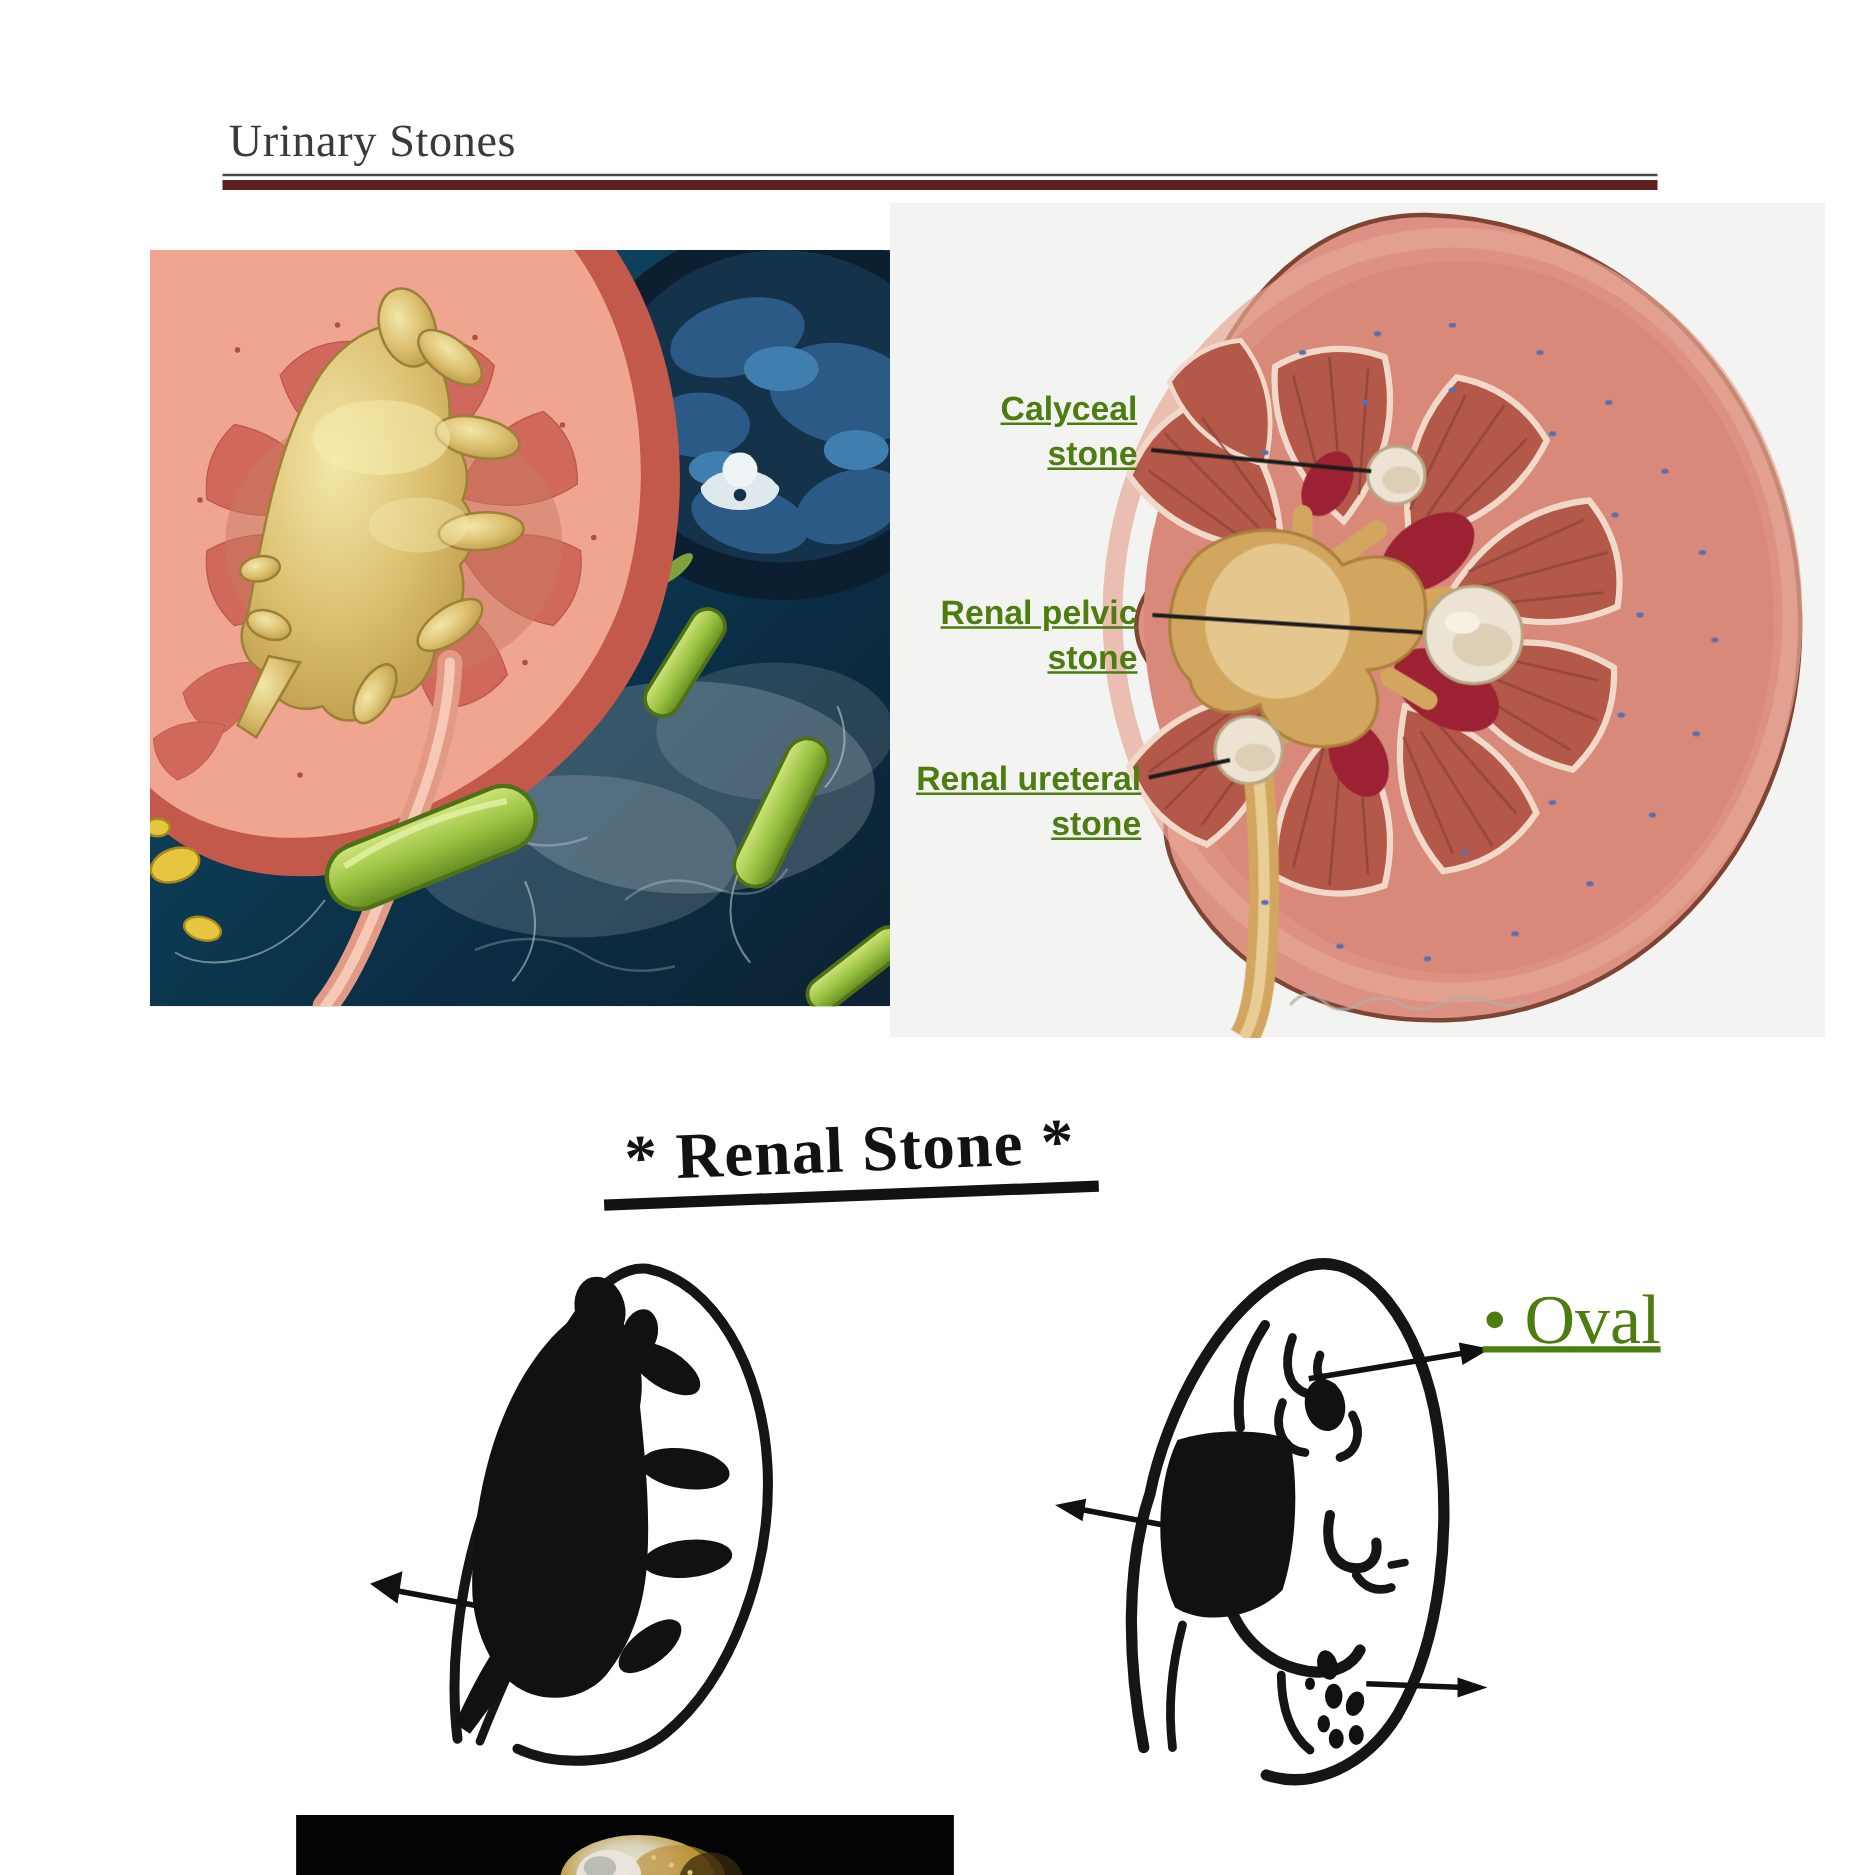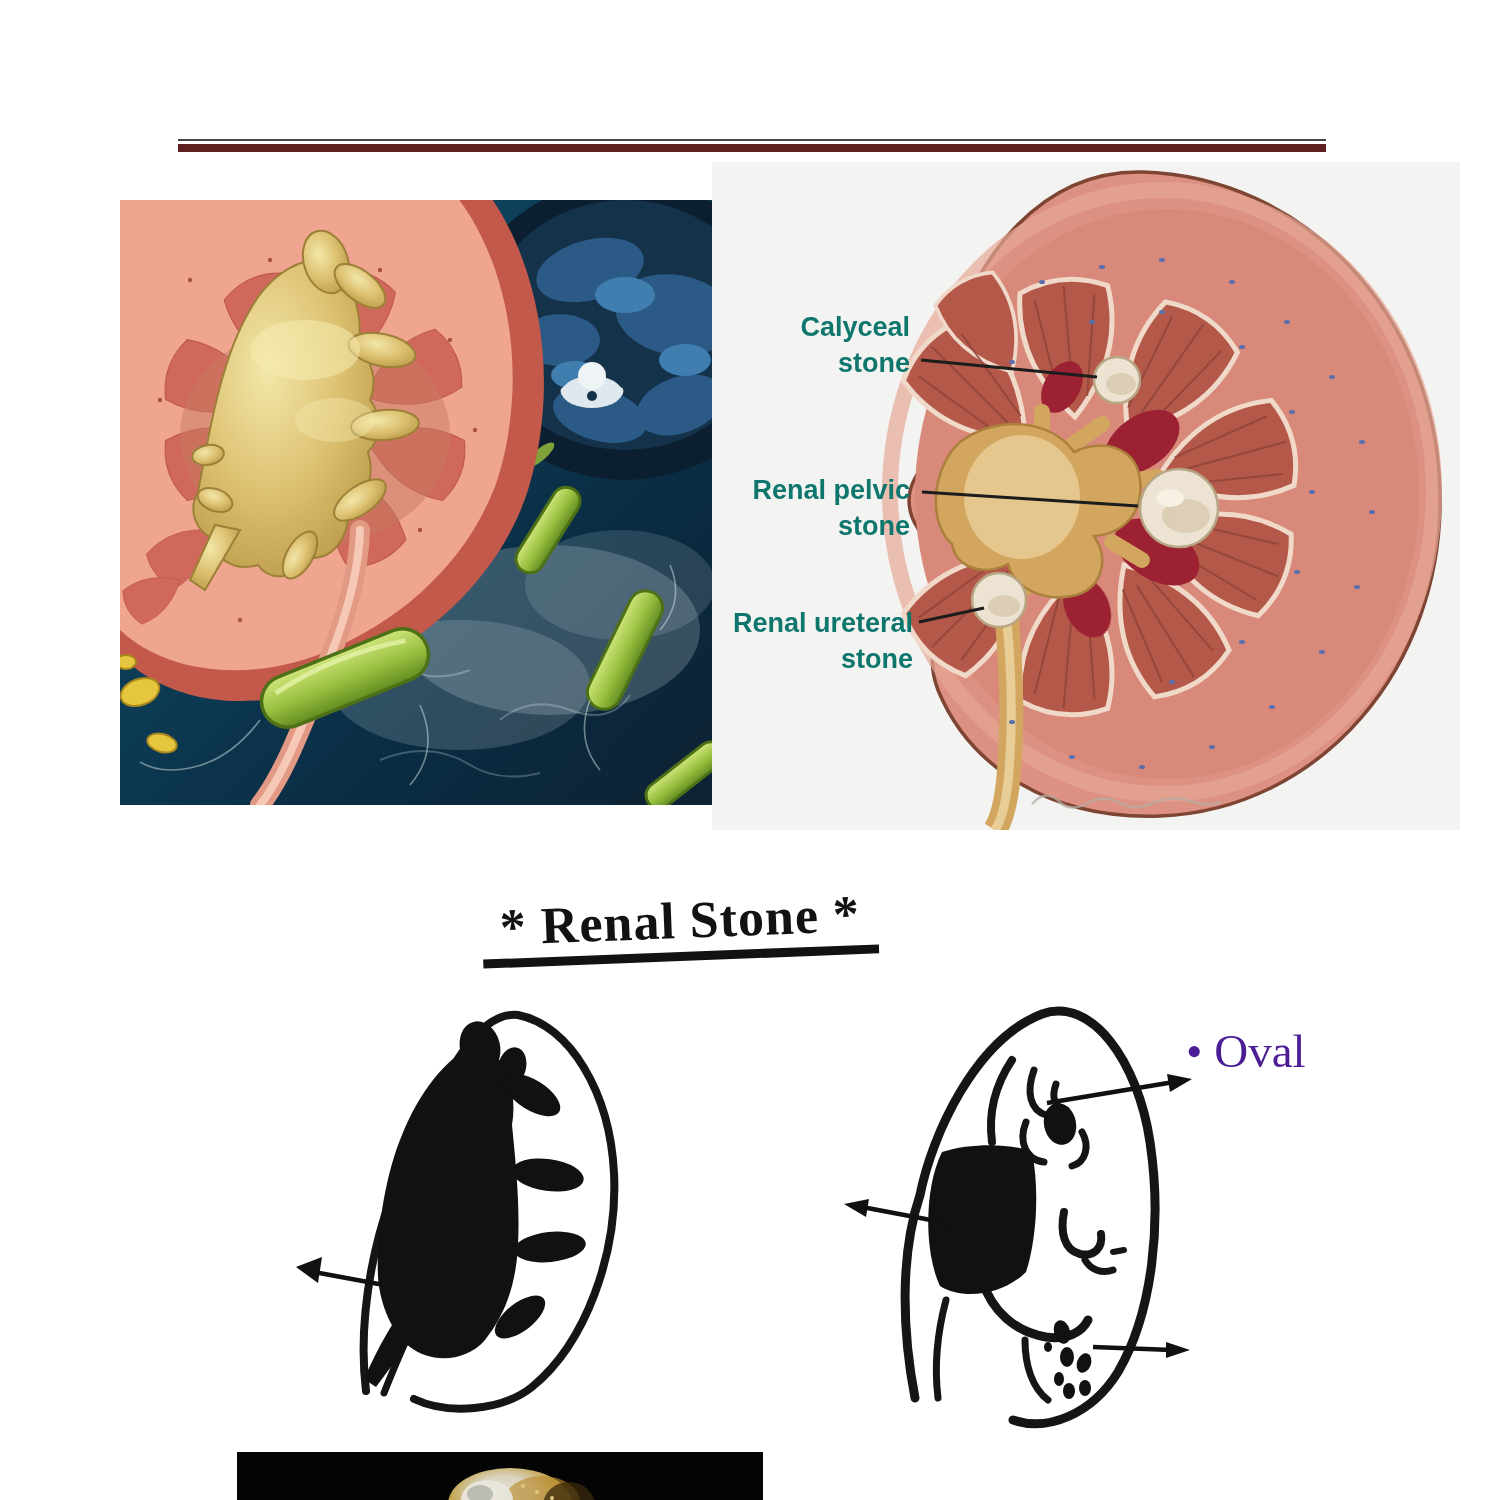--- a/index.html
+++ b/index.html
@@ -12,41 +12,42 @@
   .title-rule{left:178px;top:139px;width:1148px;}
   .title-rule .thin{height:2px;background:#474747;}
   .title-rule .thick{height:8px;background:#5f2120;margin-top:3px;}
 
   
   .img-frame{display:block;}
 
   
   .diagram-label{position:absolute;text-align:right;
     font-family:"Liberation Sans","DejaVu Sans",sans-serif;
-    font-weight:600;font-size:27px;line-height:36px;color:#0f766e;}
+    font-weight:600;font-size:27px;line-height:36px;color:#4d7c0f;text-decoration:underline;}
 
   
   .renal-heading{left:482px;top:891px;width:396px;text-align:center;
     transform:rotate(-2.2deg);transform-origin:50% 50%;}
   .renal-heading .txt{font-weight:700;font-size:52px;color:#121212;letter-spacing:1px;}
   .renal-heading .bar{height:9px;background:#121212;margin-top:2px;}
 
   
-  .sketch-label{position:absolute;font-size:47px;color:#4c1d95;white-space:nowrap;}
+  .sketch-label{position:absolute;font-size:56px;color:#4d7c0f;white-space:nowrap;text-decoration:underline;}
   .sketch-label .l2{display:block;padding-left:20px;}
   .lower-calyx{line-height:57px;white-space:normal;}
 
   
   .stone-photo{left:237px;top:1452px;width:526px;height:48px;background:#040404;overflow:hidden;}
 </style>
 </head>
 <body>
 
 <div id="page">
 
+  <div class="abs doc-title">Urinary Stones</div>
   <div class="abs title-rule">
     <div class="thin"></div>
     <div class="thick"></div>
   </div>
 
   <svg class="abs img-frame" style="left:120px;top:200px" width="592" height="605" viewBox="0 0 592 605">
     <defs>
       <linearGradient id="bgG" x1="0" y1="0" x2="1" y2="1">
         <stop offset="0" stop-color="#1a617f"></stop>
           <stop offset=".35" stop-color="#0d3f59"></stop>

